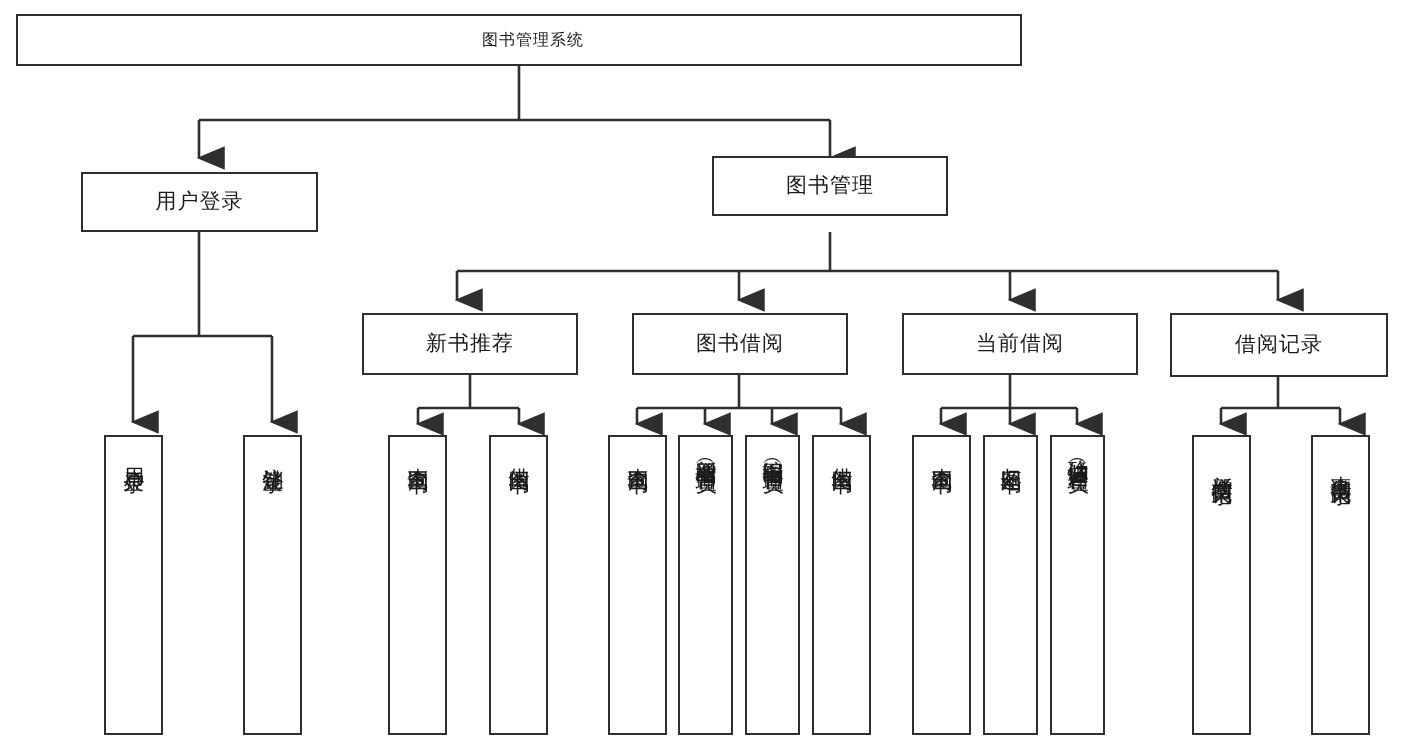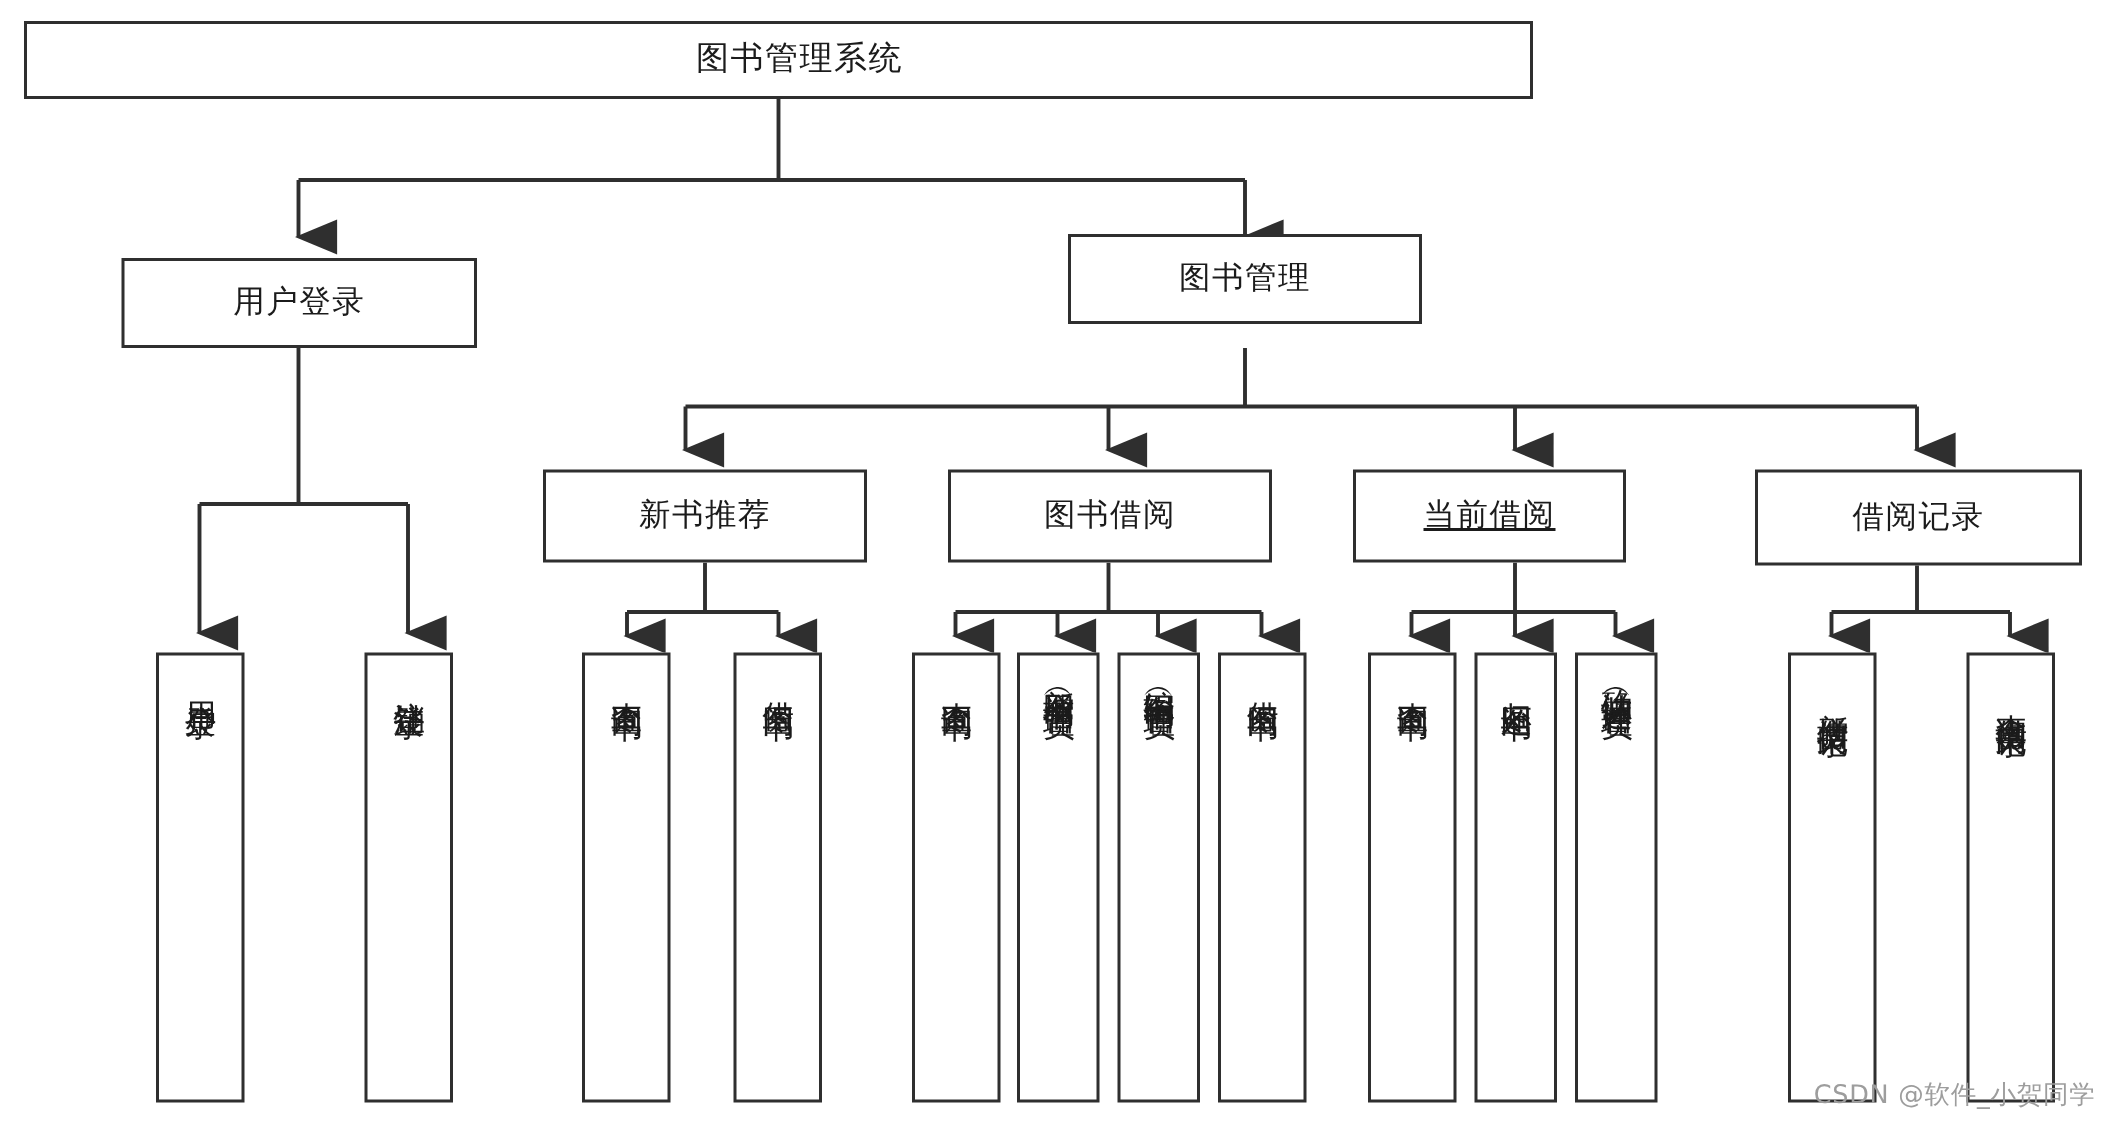--- a/index.html
+++ b/index.html
@@ -33,21 +33,21 @@
     align-items: center;
     justify-content: center;
     color: #1b1b1b;
   }
   .node.horiz {
     font-size: 21px;
     letter-spacing: 1px;
     line-height: 1.2;
   }
   .node.root {
-    font-size: 22px;
+    font-size: 16px;
     padding-left: 28px;
   }
   .node.leaf {
     padding-top: 14px;
     align-items: flex-start;
     justify-content: center;
   }
   .vtext {
     writing-mode: vertical-rl;
     text-orientation: upright;
@@ -133,21 +133,21 @@
   <div class="node horiz" style="left:712px; top:156px; width:236px; height:60px;">
     <span>图书管理</span>
   </div>
 
   <div class="node horiz" style="left:362px; top:313px; width:216px; height:62px;justify-content:center;">
     <span>新书推荐</span>
   </div>
   <div class="node horiz" style="left:632px; top:313px; width:216px; height:62px;">
     <span>图书借阅</span>
   </div>
-  <div class="node horiz" style="left:902px; top:313px; width:182px; height:62px;text-decoration:underline;">
+  <div class="node horiz" style="left:902px; top:313px; width:236px; height:62px;">
     <span>当前借阅</span>
   </div>
   <div class="node horiz" style="left:1170px; top:313px; width:218px; height:64px;">
     <span>借阅记录</span>
   </div>
 
   <div class="node leaf" style="left:104px; top:435px; width:59px; height:300px;">
     <span class="vtext">用户登录</span>
   </div>
   <div class="node leaf" style="left:243px; top:435px; width:59px; height:300px;">
@@ -180,15 +180,14 @@
   <div class="node leaf" style="left:1050px; top:435px; width:55px; height:300px; padding-top:6px;">
     <span class="vtext">确认归还（管理员）</span>
   </div>
   <div class="node leaf" style="left:1192px; top:435px; width:59px; height:300px; padding-top:22px;">
     <span class="vtext">新增借阅记录</span>
   </div>
   <div class="node leaf" style="left:1311px; top:435px; width:59px; height:300px; padding-top:22px;">
     <span class="vtext">查询借阅记录</span>
   </div>
 
-  <div class="watermark">CSDN @软件_小贺同学</div>
 
 </div>
 
 </body></html>

